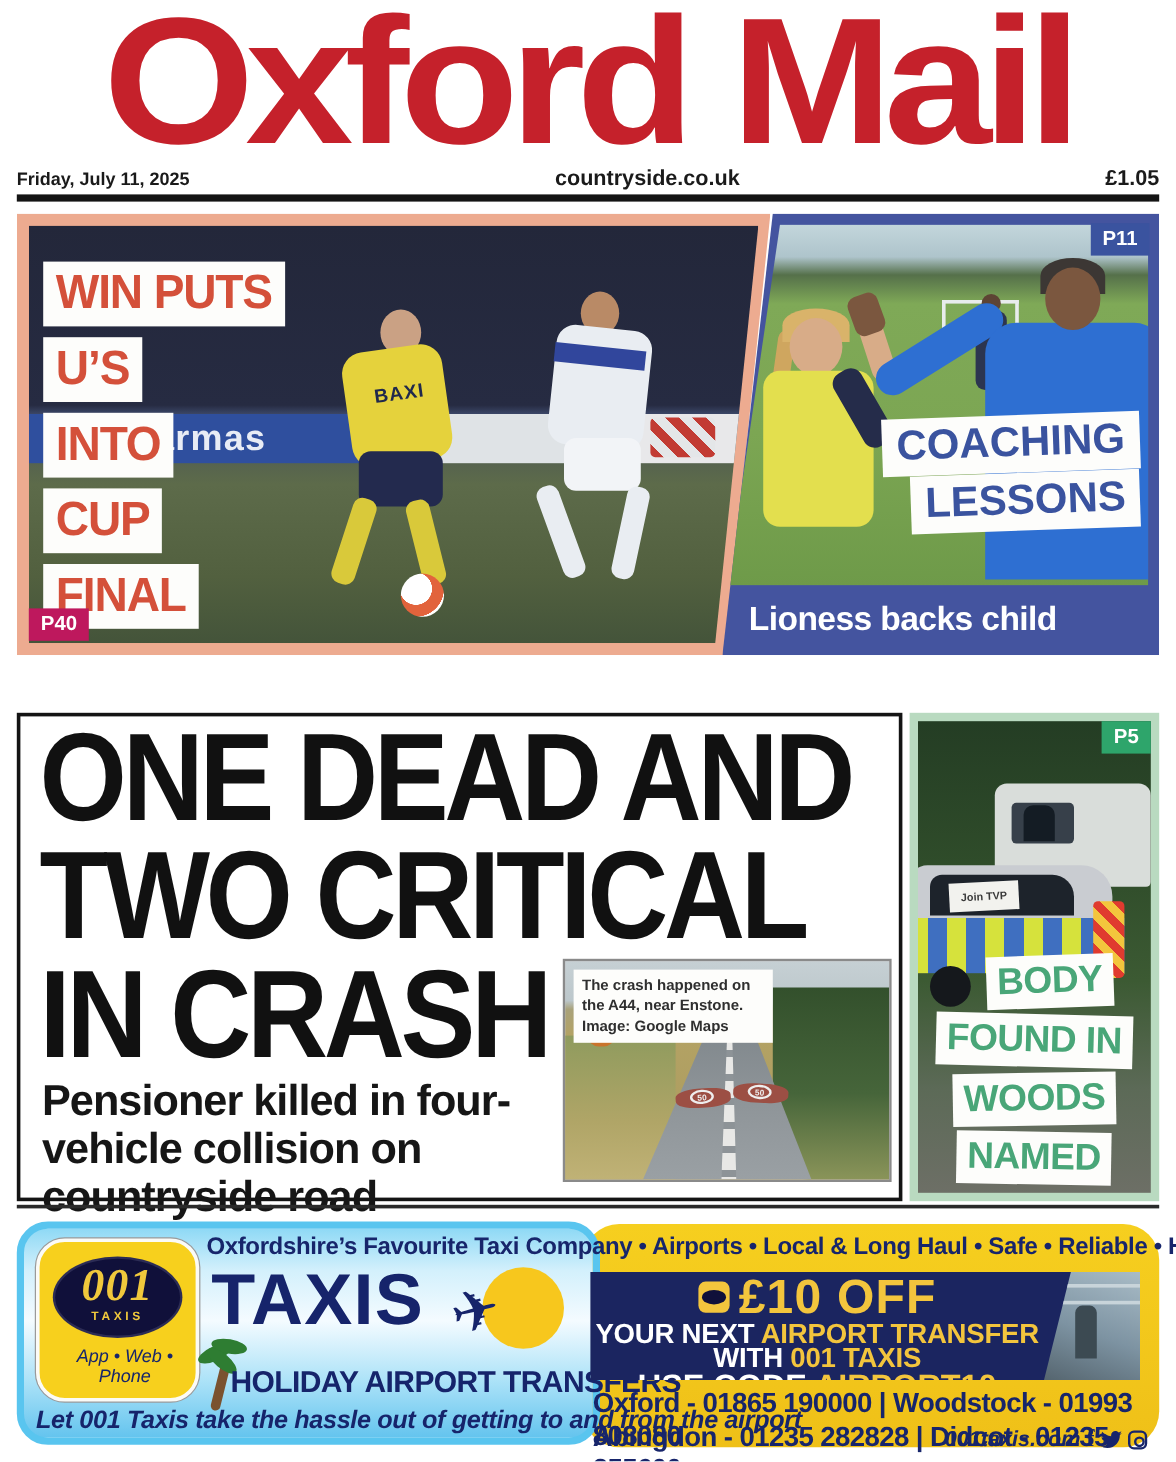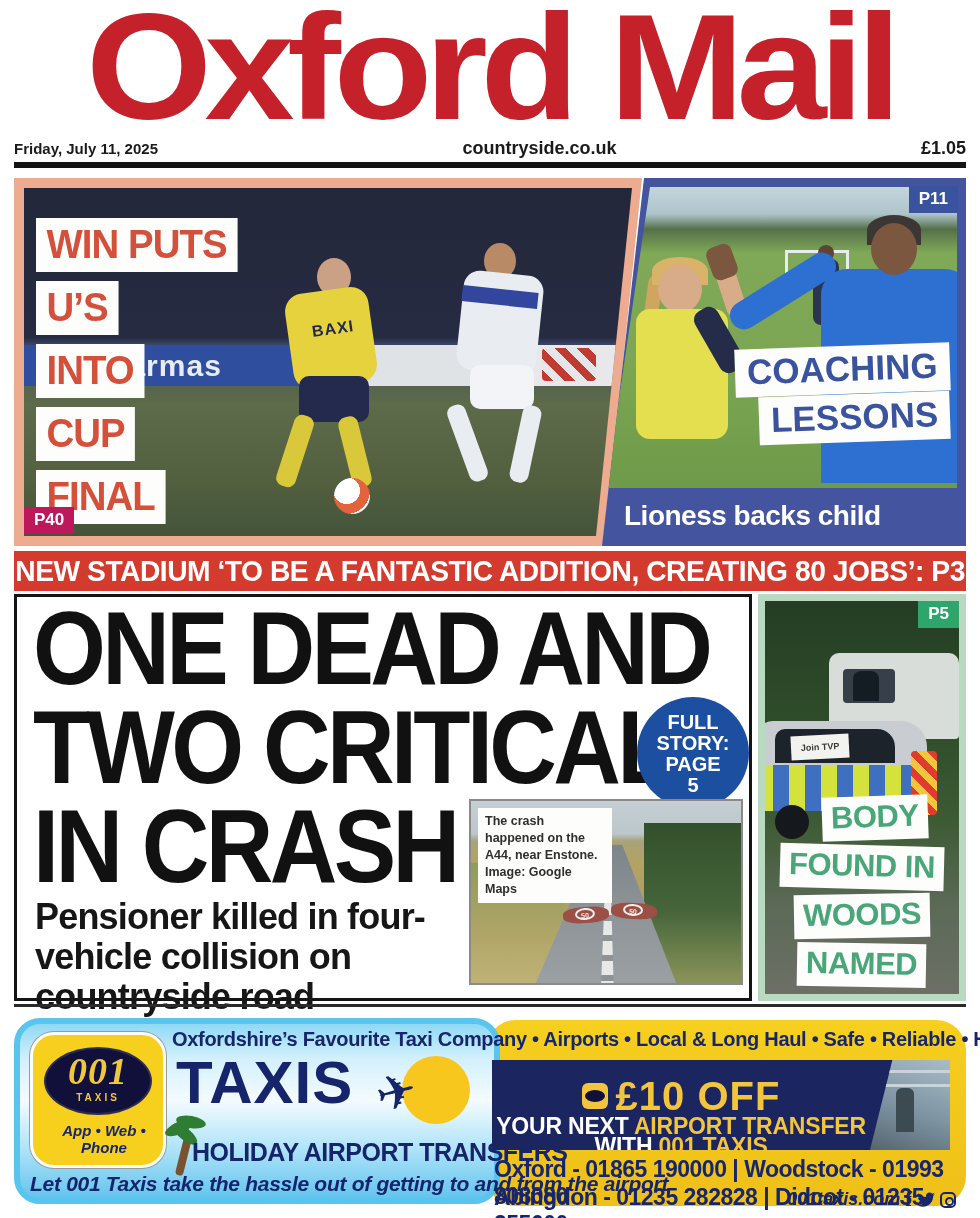--- a/index.html
+++ b/index.html
@@ -102,21 +102,21 @@
     clip-path:polygon(24% 100%,76% 100%,56% 24%,46% 24%);
     background:linear-gradient(180deg,#7d858a 24%,#8d9397 60%,#9aa0a4 100%); }
   .centerline { position:absolute; left:0; top:0; width:100%; height:100%;
     clip-path:polygon(48.2% 100%,52.8% 100%,51.4% 26%,50.2% 26%);
     background:repeating-linear-gradient(180deg,#e8e8e6 0 14px,#8d9397 14px 20px); }
   .redpatch { position:absolute; width:46px; height:16px; background:#9c4f44; border-radius:40%; }
   .roundel { position:absolute; top:1px; left:12px; width:20px; height:12px; border:2px solid #eee; border-radius:50%;
     color:#eee; font-size:7px; line-height:11px; text-align:center; font-weight:bold; }
   .speed-sign { position:absolute; left:7%; top:28%; width:22px; height:20px; background:#f7f3e8;
     border:4px solid #c9742c; border-radius:40%; font-size:9px; font-weight:bold; color:#333; text-align:center; line-height:13px; }
-  .inset-caption { position:absolute; left:7px; top:7px; width:134px; background:#fdfdfb; color:#2f2f2f;
+  .inset-caption { position:absolute; left:7px; top:7px; width:166px; background:#fdfdfb; color:#2f2f2f;
     font-size:12.5px; font-weight:bold; line-height:17px; padding:5px 7px; }
   .subhead { position:absolute; left:18px; top:300px; width:430px; font-size:36px; font-weight:bold;
     color:#161616; line-height:40px; letter-spacing:-0.8px; }
 
   
   .side-panel { position:absolute; left:758px; top:594px; width:208px; height:407px; background:#b9dac0; }
   .side-photo { position:absolute; left:7px; top:7px; right:7px; bottom:7px; overflow:hidden;
     background:linear-gradient(180deg,#243d24 0%,#2f4c2a 30%,#3c5a33 55%,#5c6a57 78%,#6d6f66 100%); }
   .van { position:absolute; right:0; top:52px; width:130px; height:86px; background:#d9ddda; border-radius:10px 10px 4px 4px; }
   .van .win { position:absolute; left:14px; top:16px; width:52px; height:34px; background:#37404a; border-radius:4px; }
@@ -152,40 +152,40 @@
   .ad-topline { position:absolute; left:158px; top:16px; width:794px; color:#17256b; font-size:20px;
     font-weight:800; letter-spacing:-0.3px; white-space:nowrap; }
   .logo-sq { position:absolute; left:16px; top:20px; width:136px; height:136px; background:#f7d01d;
     border-radius:24px; border:3px solid #fbfbf7; box-shadow:0 0 0 1px #9a9a9a; }
   .logo-oval { position:absolute; left:13px; top:14px; width:104px; height:64px; background:#10103a;
     border-radius:50%; text-align:center; box-shadow:0 0 0 2px #2c2c55; }
   .logo-num { font-family:"Liberation Serif", serif; font-style:italic; font-weight:bold;
     color:#f0c83c; font-size:38px; line-height:44px; letter-spacing:1px; }
   .logo-sub { color:#f0c83c; font-size:10px; font-weight:bold; letter-spacing:3px; line-height:10px; }
   .logo-channels { position:absolute; left:12px; right:0; bottom:9px; text-align:center; color:#17256b;
-    font-size:15px; font-weight:bold; font-style:italic; }
+    font-size:15px; font-weight:normal; font-style:italic; }
   .wordmark { position:absolute; left:162px; top:36px; color:#16246b; font-size:60px; font-weight:900; letter-spacing:1px; }
   .sun { position:absolute; left:388px; top:44px; width:68px; height:68px; border-radius:50%; background:#f7c71d; }
   .plane { position:absolute; left:362px; top:52px; font-size:48px; color:#16246b; transform:rotate(-14deg); }
   .palm { position:absolute; left:150px; top:102px; width:42px; height:62px; }
   .palm .trunk { position:absolute; left:16px; top:18px; width:8px; height:44px; background:#7a5230; border-radius:6px; transform:rotate(14deg); }
   .palm .f1,.palm .f2,.palm .f3 { position:absolute; width:30px; height:12px; background:#2e7d32; border-radius:50%; }
   .palm .f1 { left:0; top:8px; transform:rotate(-24deg); }
   .palm .f2 { left:12px; top:2px; transform:rotate(10deg); }
   .palm .f3 { left:6px; top:14px; transform:rotate(40deg); }
   .holiday { position:absolute; left:178px; top:126px; color:#16246b; font-size:25px; font-weight:900; letter-spacing:-0.5px; }
   .tagline { position:absolute; left:16px; bottom:12px; color:#16246b; font-size:21px; font-weight:bold; font-style:italic; letter-spacing:-0.3px;margin-top:24px; }
   .promo { position:absolute; left:478px; top:48px; width:458px; height:90px; background:#1b2560; overflow:hidden; }
   .promo-photo { position:absolute; right:0; top:0; bottom:0; width:80px;
     clip-path:polygon(28% 0,100% 0,100% 100%,0 100%);
     background:linear-gradient(200deg,#a9bcc7 0%,#7d93a2 55%,#55656f 100%); }
   .promo-photo .beam { position:absolute; left:0; right:0; height:3px; background:#c8d4da; }
   .promo-photo .person { position:absolute; left:26px; top:28px; width:18px; height:44px; background:#3c4a52; border-radius:6px 6px 0 0; }
   .promo-inner { position:absolute; left:0; top:0; width:378px; text-align:center; }
-  .promo-row1 { margin-top:16px; display:flex; align-items:center; justify-content:center; gap:8px; }
+  .promo-row1 { margin-top:1px; display:flex; align-items:center; justify-content:center; gap:8px; }
   .mini-logo { width:26px; height:26px; background:#f3c53d; border-radius:6px; position:relative; }
   .mini-logo::after { content:""; position:absolute; left:3px; top:7px; width:20px; height:12px; background:#10103a; border-radius:50%; }
   .offer-title { color:#f3c53d; font-size:40px; font-weight:900; letter-spacing:1px; line-height:40px; }
   .promo-row2 { font-size:23px; font-weight:800; letter-spacing:-0.2px; line-height:20px; }
   .promo-row2 .w, .promo-row3 .w { color:#fff; }
   .promo-row2 .y, .promo-row3 .y { color:#f3c53d; }
   .promo-row3 { font-size:27px; font-weight:900; line-height:28px; }
   .phones1 { position:absolute; left:480px; top:144px; color:#17256b; font-size:23px; font-weight:800; letter-spacing:-0.5px; }
   .phones2 { position:absolute; left:480px; top:172px; color:#17256b; font-size:23px; font-weight:800; letter-spacing:-0.5px; }
   .site-row { position:absolute; right:10px; top:176px; display:flex; align-items:center; gap:5px; }
@@ -265,35 +265,26 @@
       </div>
     </div>
     <div class="hl-right">
       <div class="line">COACHING</div><br>
       <div class="line">LESSONS</div>
     </div>
     <div class="strap-right">Lioness backs child strategy</div>
     <div class="page-tag tag-p11">P11</div>
   </div>
 
-  <div class="banner">
-    <span>NEW STADIUM ‘TO BE A FANTASTIC ADDITION, CREATING 80 JOBS’: P3</span>
-  </div>
 
   <div class="story-box">
     <div class="story-headline">
       <div class="line">ONE DEAD AND</div>
       <div class="line">TWO CRITICAL</div>
       <div class="line">IN CRASH</div>
-    </div>
-    <div class="full-story">
-      <div>FULL</div>
-      <div>STORY:</div>
-      <div>PAGE</div>
-      <div>5</div>
     </div>
     <div class="inset">
       <div class="hedge"></div>
       <div class="verge"></div>
       <div class="road"></div>
       <div class="centerline"></div>
       <div class="redpatch" style="left:34%;top:58%;transform:rotate(-4deg);">
         <span class="roundel">50</span>
       </div>
       <div class="redpatch" style="left:52%;top:56%;transform:rotate(3deg);">

